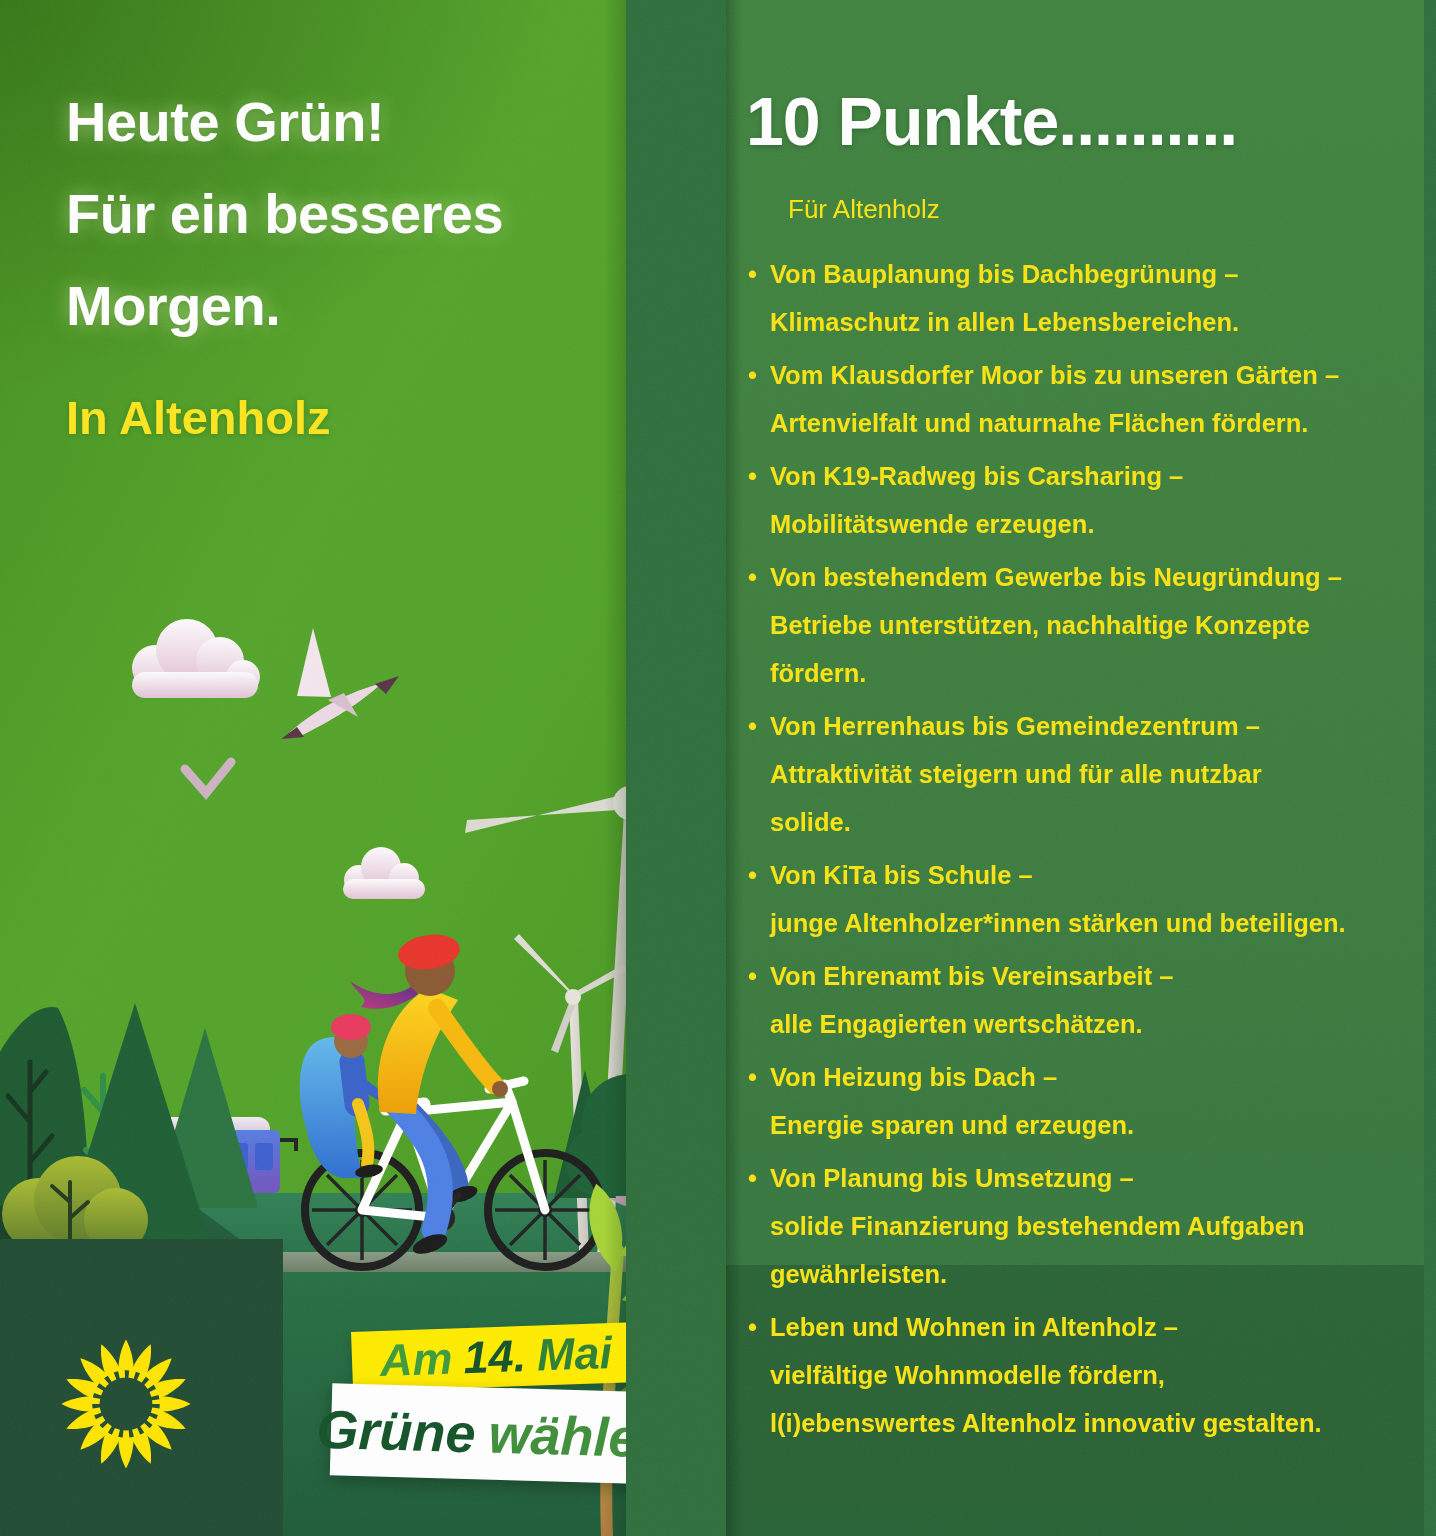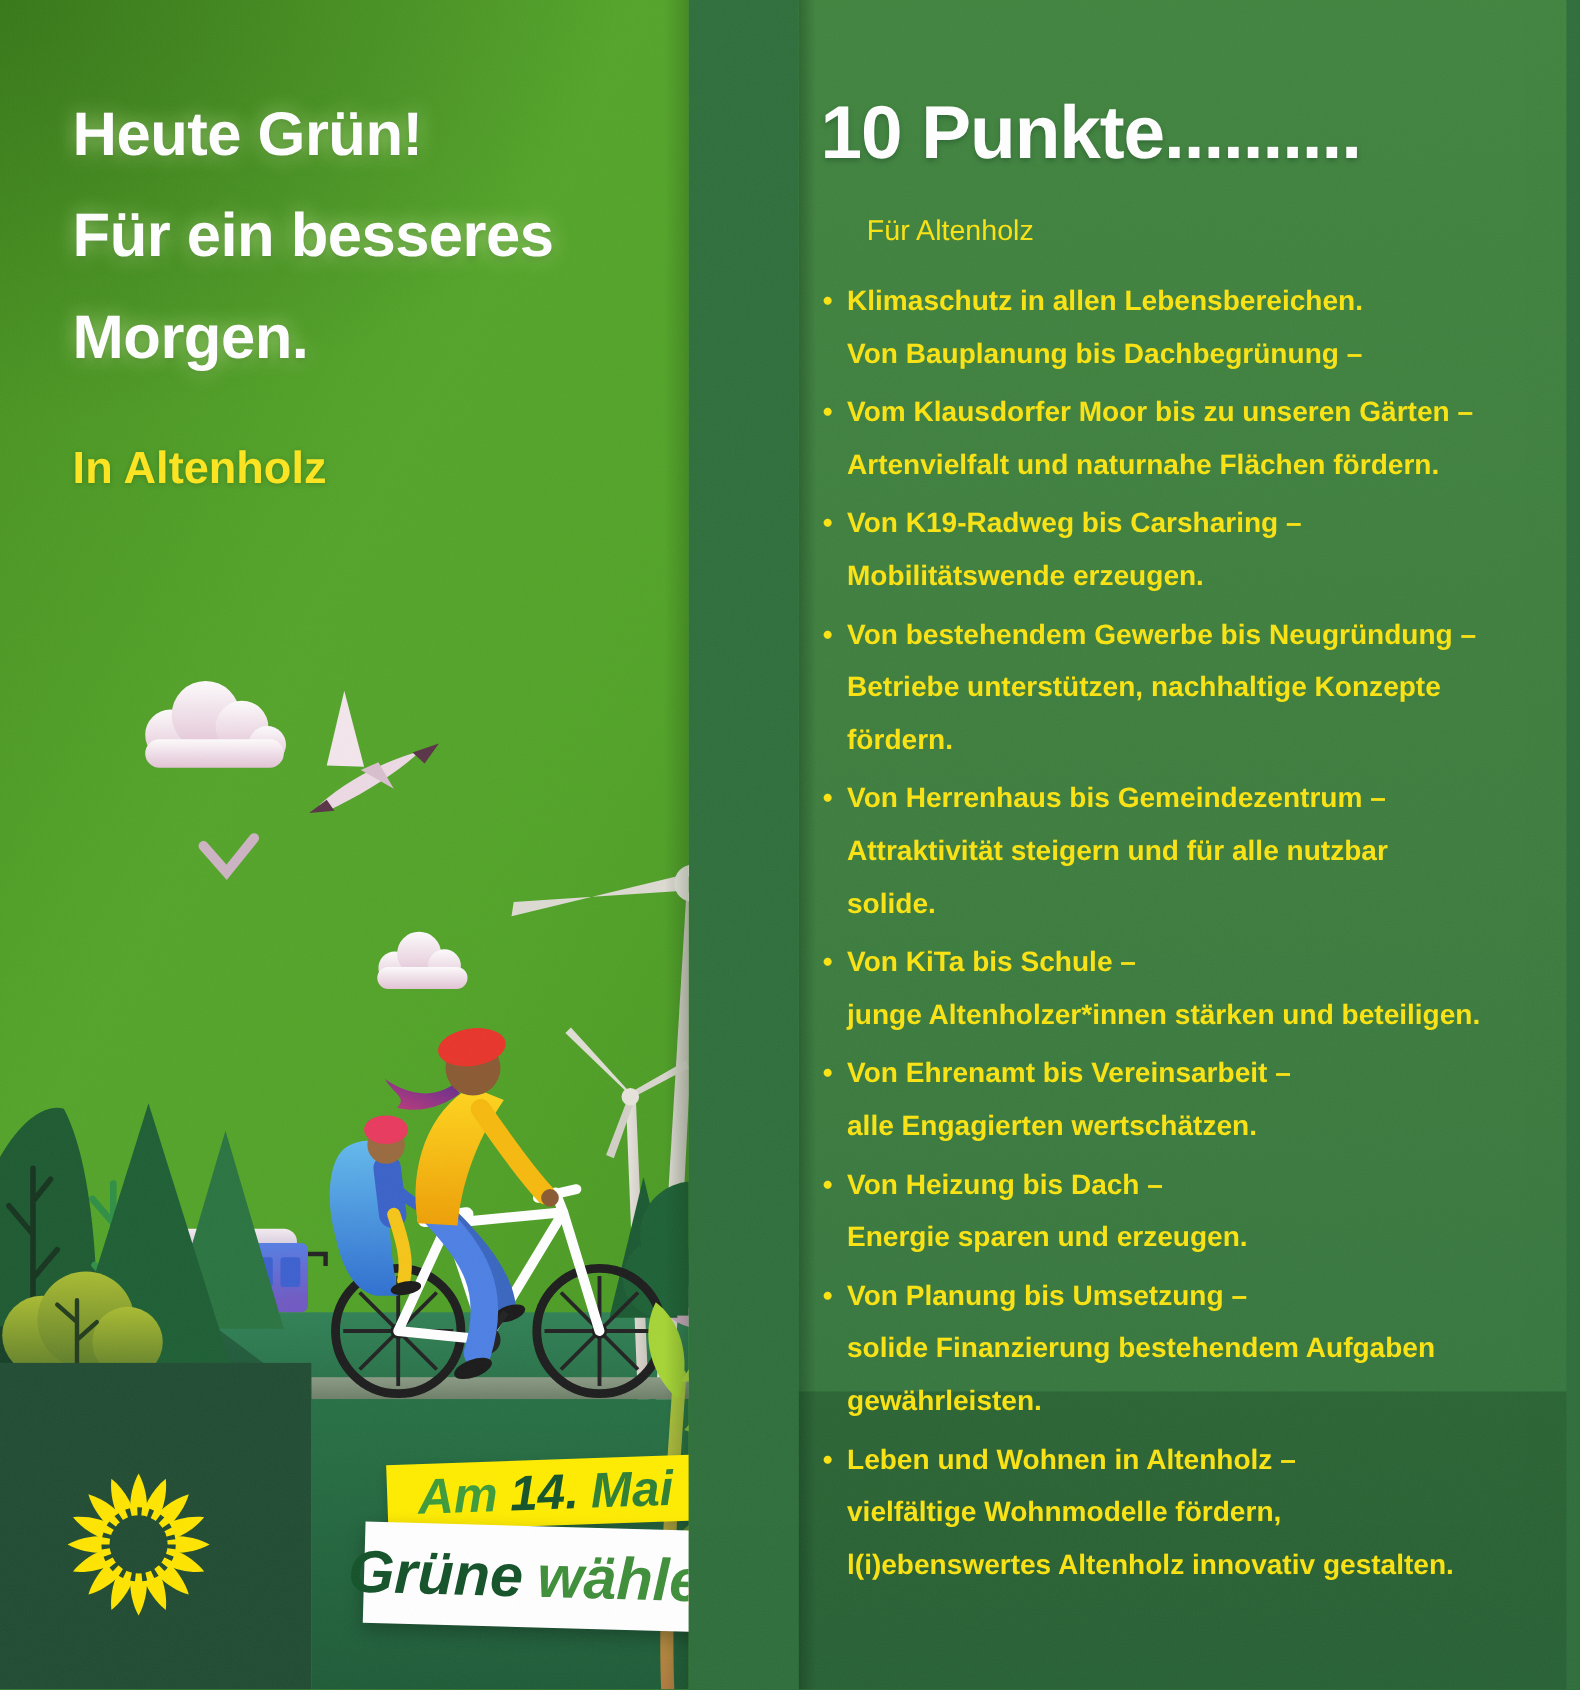--- a/index.html
+++ b/index.html
@@ -16,22 +16,22 @@
     background:linear-gradient(180deg,#41843f 0%,#3d7d3e 50%,#347440 100%);}
   .right-panel::before{content:"";position:absolute;left:0;top:0;width:16px;height:100%;
     background:linear-gradient(90deg,rgba(0,30,12,.30),rgba(0,30,12,0));z-index:4;}
   .right-band{position:absolute;left:0;top:1265px;width:710px;height:271px;
     background:rgba(6,46,24,.26);}
   .illus{position:absolute;left:0;top:0;}
 
   .headline{position:absolute;left:66px;top:76px;color:#ffffff;font-weight:bold;
     font-size:56px;line-height:92px;letter-spacing:-.5px;white-space:nowrap;z-index:3;
     text-shadow:0 0 18px rgba(220,250,175,.55),0 2px 6px rgba(35,90,15,.35);}
-  .subheadline{position:absolute;left:66px;top:402px;color:#fde51f;font-weight:bold;
-    font-size:41px;white-space:nowrap;z-index:3;text-shadow:0 1px 5px rgba(35,90,15,.4);}
+  .subheadline{position:absolute;left:66px;top:390px;color:#fde51f;font-weight:bold;
+    font-size:47px;white-space:nowrap;z-index:3;text-shadow:0 1px 5px rgba(35,90,15,.4);}
 
   .r-title{position:absolute;left:20px;top:82px;color:#ffffff;font-weight:bold;
     font-size:68px;letter-spacing:-1px;white-space:nowrap;z-index:3;
     text-shadow:0 2px 5px rgba(15,60,30,.35);}
   .r-subtitle{position:absolute;left:22px;top:194px;color:#fbe312;font-weight:normal;
     font-size:26px;white-space:nowrap;z-index:3;margin-left:40px;}
   .bullets{position:absolute;left:22px;top:250px;width:676px;z-index:3;}
   .bullet{display:flex;margin-bottom:5px;color:#fbe312;font-weight:bold;font-size:25.5px;}
   .bullet .dot{width:22px;line-height:48px;flex:none;}
   .bullet .ln{display:block;line-height:48px;white-space:nowrap;}
@@ -292,22 +292,22 @@
 
 <div class="panel right-panel">
   <div class="right-band"></div>
   <div class="r-title">10 Punkte..........</div>
   <div class="r-subtitle">Für Altenholz</div>
 
   <div class="bullets">
     <div class="bullet">
       <span class="dot">•</span>
       <span class="lines">
+          <span class="ln">Von Bauplanung bis Dachbegrünung –</span>
           <span class="ln">Klimaschutz in allen Lebensbereichen.</span>
-          <span class="ln">Von Bauplanung bis Dachbegrünung –</span>
         </span>
     </div>
     <div class="bullet">
       <span class="dot">•</span>
       <span class="lines">
           <span class="ln">Vom Klausdorfer Moor bis zu unseren Gärten –</span>
           <span class="ln">Artenvielfalt und naturnahe Flächen fördern.</span>
         </span>
     </div>
     <div class="bullet">

